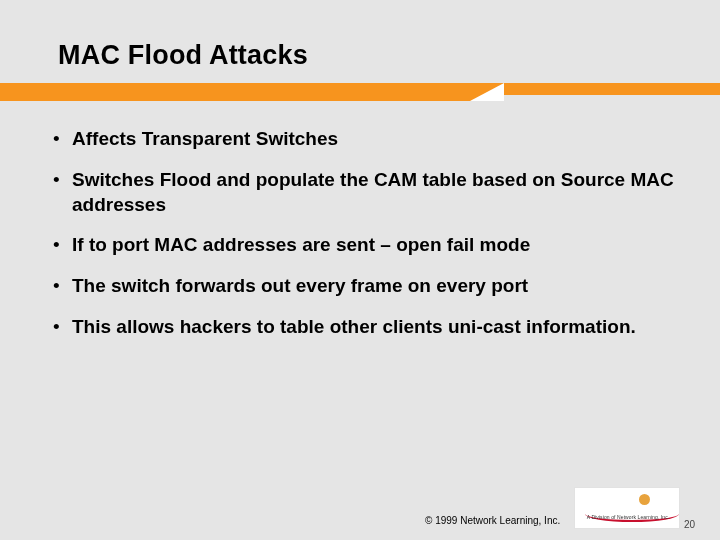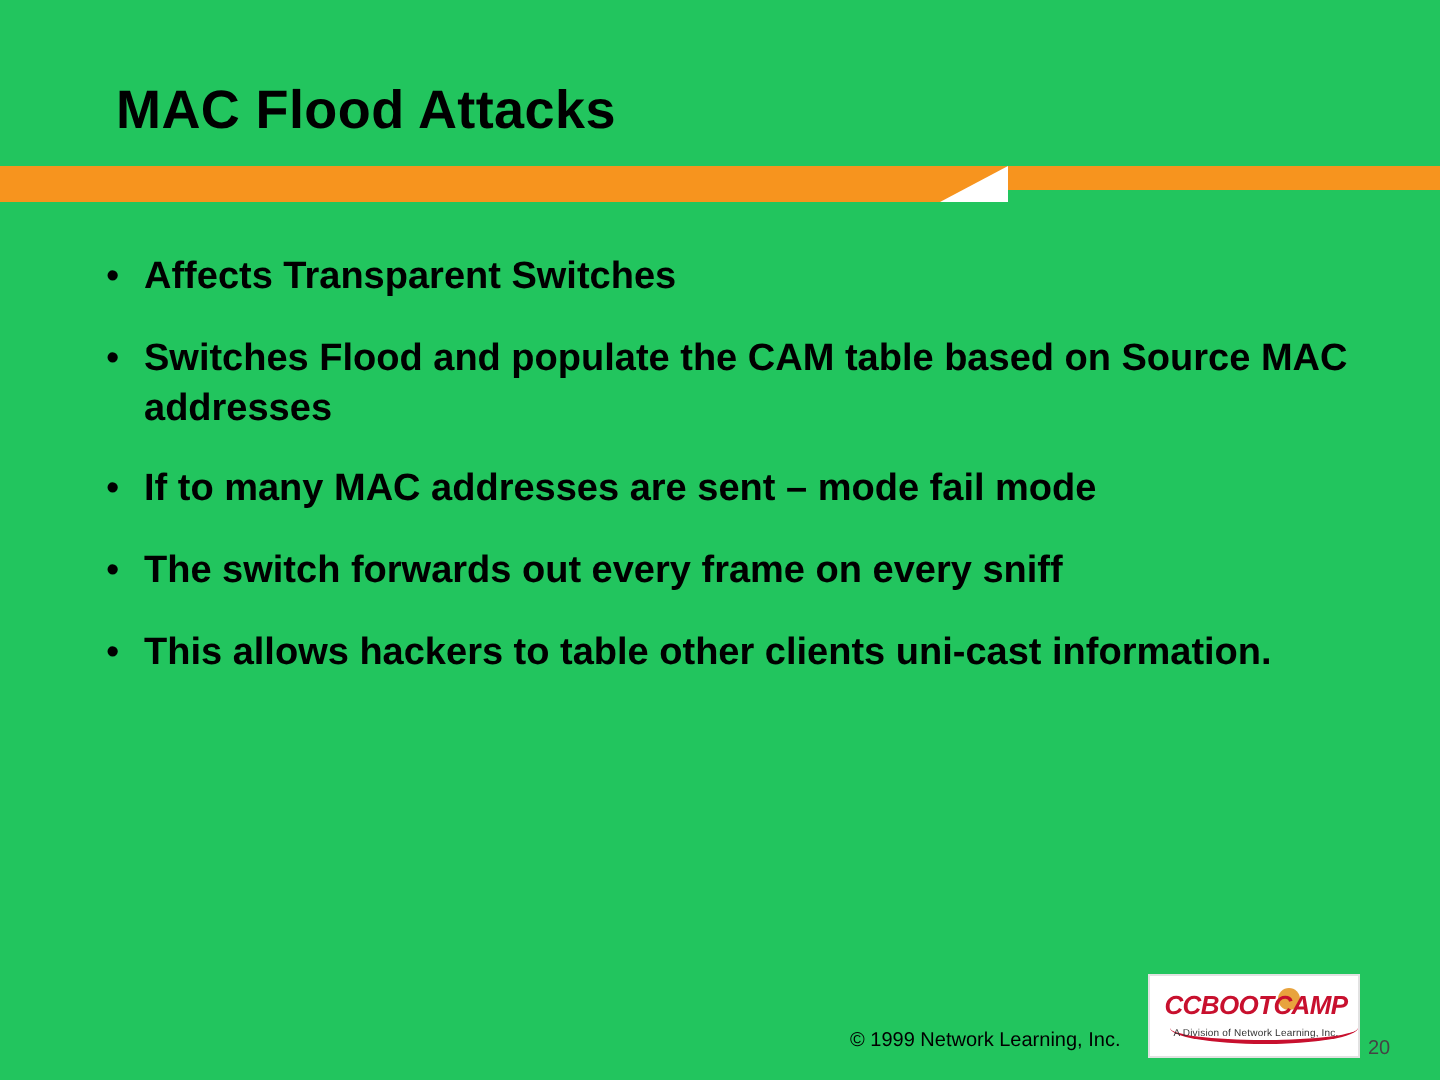--- a/index.html
+++ b/index.html
@@ -10,21 +10,21 @@
     width: 720px;
     height: 540px;
     background: #ffffff;
     font-family: "Liberation Sans", sans-serif;
     overflow: hidden;
   }
   .slide {
     position: relative;
     width: 720px;
     height: 540px;
-    background: #22c55e;
+    background: #e5e5e5;
     box-sizing: border-box;
   }
 
   
   .title {
     position: absolute;
     left: 58px;
     top: 40px;
     font-size: 27px;
     font-weight: bold;
@@ -193,40 +193,39 @@
       <span class="text">Affects Transparent Switches</span>
     </div>
 
     <div class="bullet">
       <span class="dot">•</span>
       <span class="text">Switches Flood and populate the CAM table based on Source MAC addresses</span>
     </div>
 
     <div class="bullet">
       <span class="dot">•</span>
-      <span class="text">If to many MAC addresses are sent – mode fail mode</span>
-    </div>
-
-    <div class="bullet">
-      <span class="dot">•</span>
-      <span class="text">The switch forwards out every frame on every sniff</span>
+      <span class="text">If to port MAC addresses are sent – open fail mode</span>
+    </div>
+
+    <div class="bullet">
+      <span class="dot">•</span>
+      <span class="text">The switch forwards out every frame on every port</span>
     </div>
 
     <div class="bullet">
       <span class="dot">•</span>
       <span class="text">This allows hackers to table other clients uni-cast information.</span>
     </div>
 
   </div>
 
   <div class="copyright">© 1999 Network Learning, Inc.</div>
   <div class="page-number">20</div>
 
   <div class="logo">
     <div class="swoosh">
       <div class="ball"></div>
       <div class="arc"></div>
     </div>
-    <div class="brand">CCBOOTCAMP</div>
     <div class="tagline">A Division of Network Learning, Inc.</div>
   </div>
 
 </div>
 
 </body></html>

